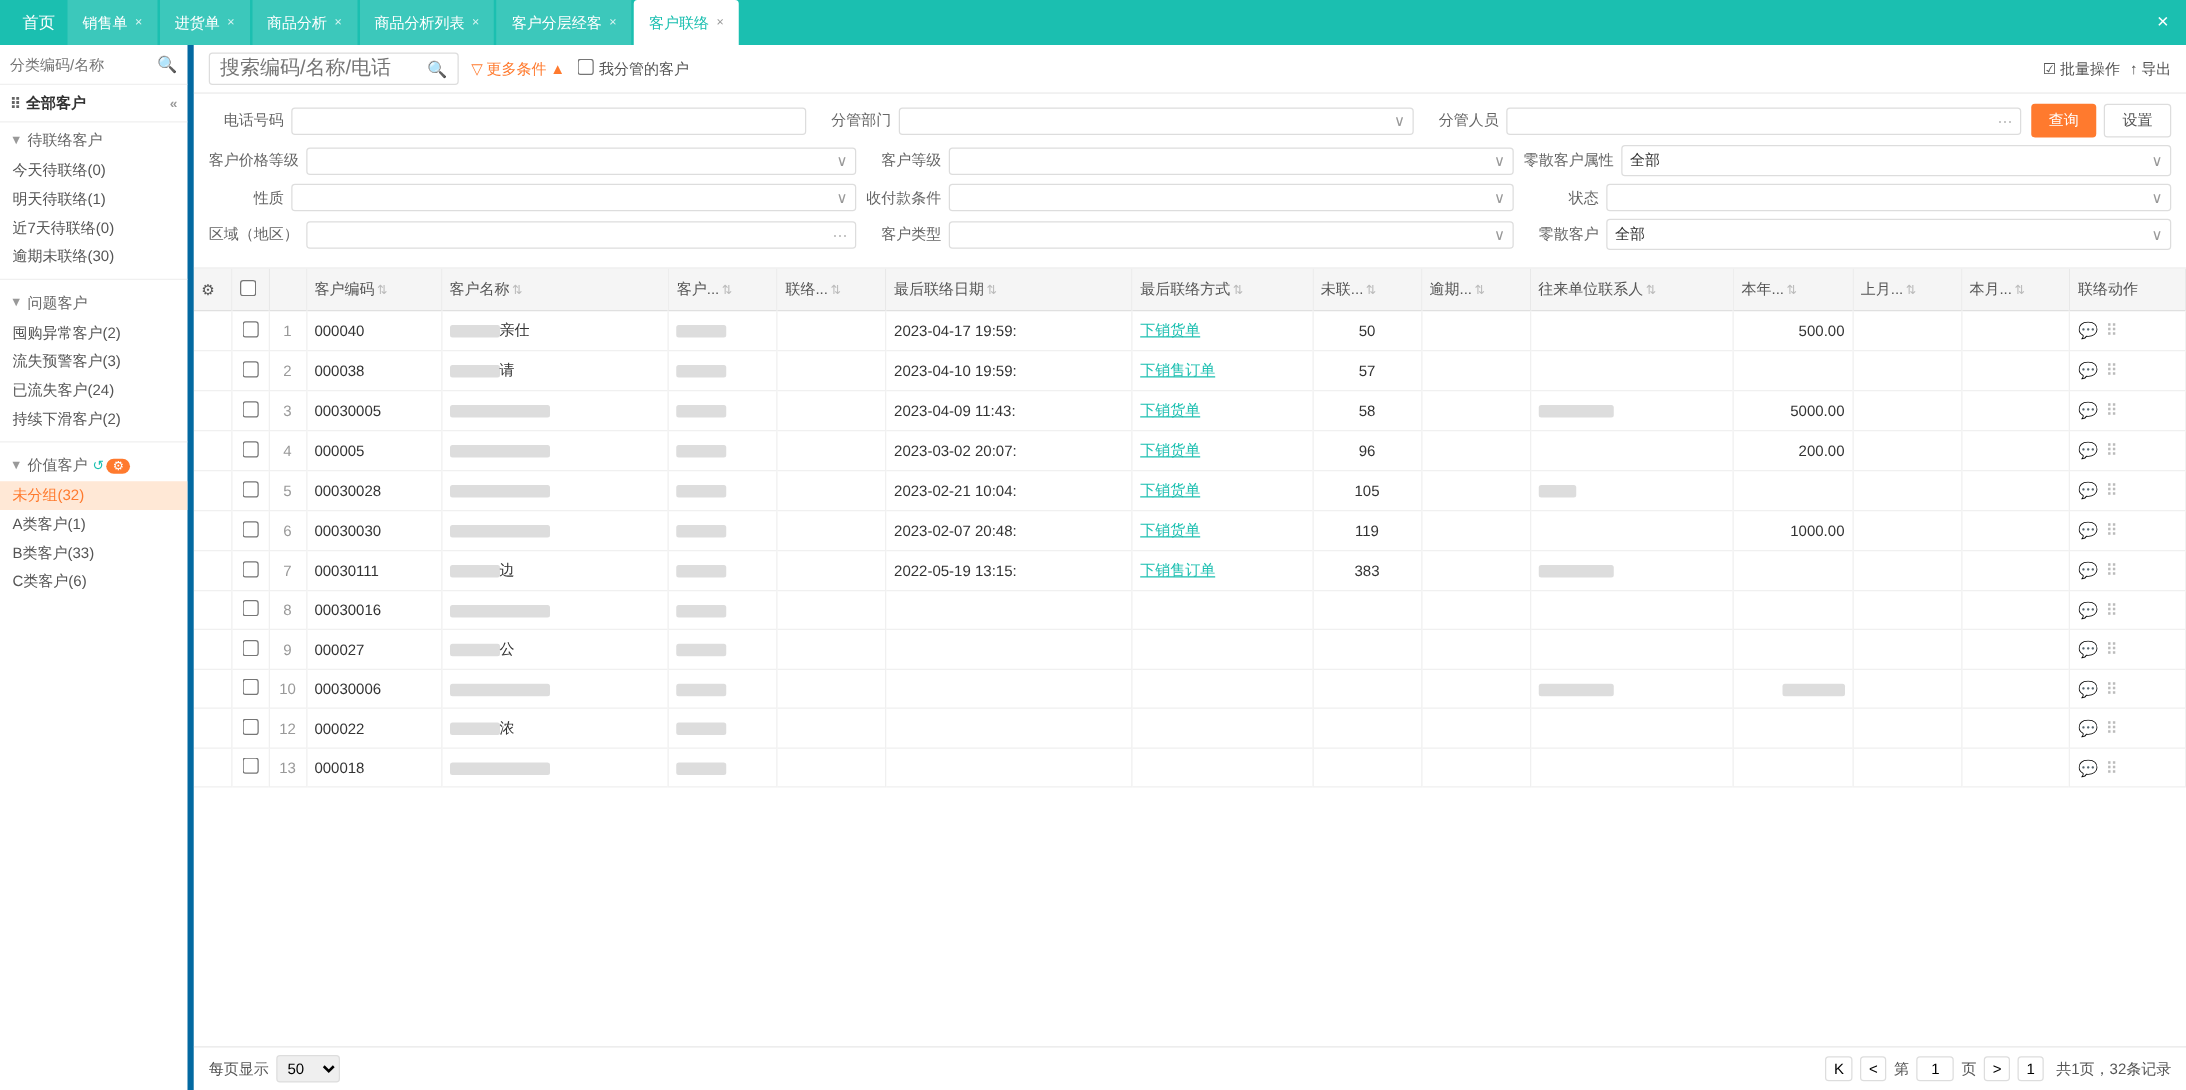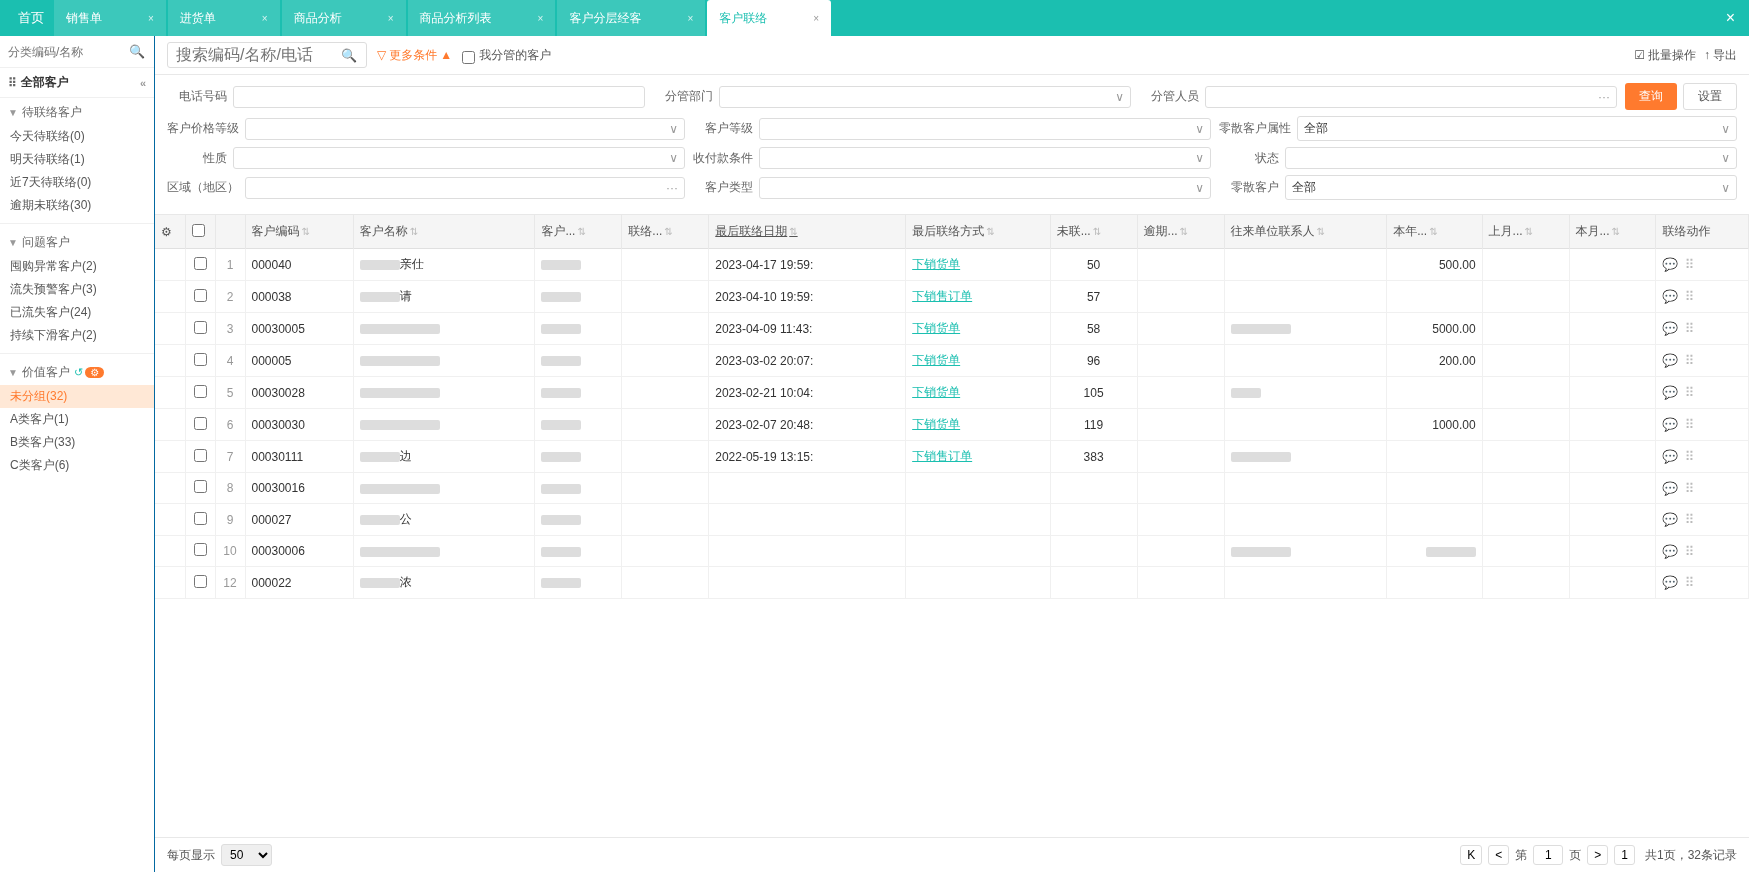--- a/index.html
+++ b/index.html
@@ -23,21 +23,20 @@
     .top-nav .nav-tab {
       display: flex;
       align-items: center;
       background: rgba(255,255,255,0.15);
       color: #fff;
       padding: 0 12px;
       height: 36px;
       margin-right: 2px;
       cursor: pointer;
       font-size: 12px;
-      gap: 40px;
     }
     .top-nav .nav-tab.active {
       background: #fff;
       color: #1bbfb0;
       border-radius: 3px 3px 0 0;
     }
     .top-nav .nav-tab .tab-close {
       margin-left: 6px;
       font-size: 10px;
       color: rgba(255,255,255,0.8);
@@ -57,21 +56,21 @@
     
     .main-layout {
       display: flex;
       height: calc(100vh - 36px);
     }
 
     
     .sidebar {
       width: 155px;
       background: #fff;
-      border-right: 1px solid #0369a1;
+      border-right: 5px solid #0369a1;
       display: flex;
       flex-direction: column;
       overflow-y: auto;
       flex-shrink: 0;
     }
     .sidebar-search {
       display: flex;
       align-items: center;
       padding: 8px;
       border-bottom: 1px solid #f0f0f0;
@@ -170,21 +169,21 @@
     .filter-search .search-icon { color: #1bbfb0; font-size: 13px; }
     .filter-more {
       color: #ff7a2e;
       cursor: pointer;
       display: flex;
       align-items: center;
       gap: 3px;
     }
     .filter-checkbox {
       display: flex;
-      align-items: flex-end;
+      align-items: flex-start;
       gap: 4px;
       color: #555;
     }
     .filter-checkbox input { cursor: pointer; }
     .filter-spacer { flex: 1; }
     .filter-actions {
       display: flex;
       gap: 8px;
       align-items: center;
     }
@@ -624,21 +623,21 @@
                   <span>客户...</span>
                   <span class="sort-icon">⇅</span>
                 </div>
             </th>
             <th>
               <div class="col-header">
                   <span>联络...</span>
                   <span class="sort-icon">⇅</span>
                 </div>
             </th>
-            <th style="min-width:130px;text-decoration:underline;">
+            <th style="min-width:130px;">
               <div class="col-header">
                   <span>最后联络日期</span>
                   <span class="sort-icon">⇅</span>
                 </div>
             </th>
             <th>
               <div class="col-header">
                   <span>最后联络方式</span>
                   <span class="sort-icon">⇅</span>
                 </div>
@@ -914,20 +913,43 @@
         <span class="action-icon">⠿</span>
       </div>
     </td>
   </tr>
             <tr>
     <td class="checkbox-cell"></td>
     <td class="checkbox-cell"><input type="checkbox" style=""></td>
     <td class="row-num td-center">12</td>
     <td>000022</td>
     <td><span class="td-blur" style="width:40px;"></span>浓</td>
+    <td><span class="td-blur" style="width:40px;"></span></td>
+    <td></td>
+    <td></td>
+    <td></td>
+    <td class="td-center"></td>
+    <td></td>
+    <td></td>
+    <td class="td-right"></td>
+    <td class="td-right"></td>
+    <td class="td-right"></td>
+    <td>
+      <div class="action-icons">
+        <span class="action-icon">💬</span>
+        <span class="action-icon">⠿</span>
+      </div>
+    </td>
+  </tr>
+            <tr>
+    <td class="checkbox-cell"></td>
+    <td class="checkbox-cell"><input type="checkbox" style=""></td>
+    <td class="row-num td-center">13</td>
+    <td>000018</td>
+    <td><span class="td-blur" style="width:80px;"></span></td>
     <td><span class="td-blur" style="width:40px;"></span></td>
     <td></td>
     <td></td>
     <td></td>
     <td class="td-center"></td>
     <td></td>
     <td></td>
     <td class="td-right"></td>
     <td class="td-right"></td>
     <td class="td-right"></td>

